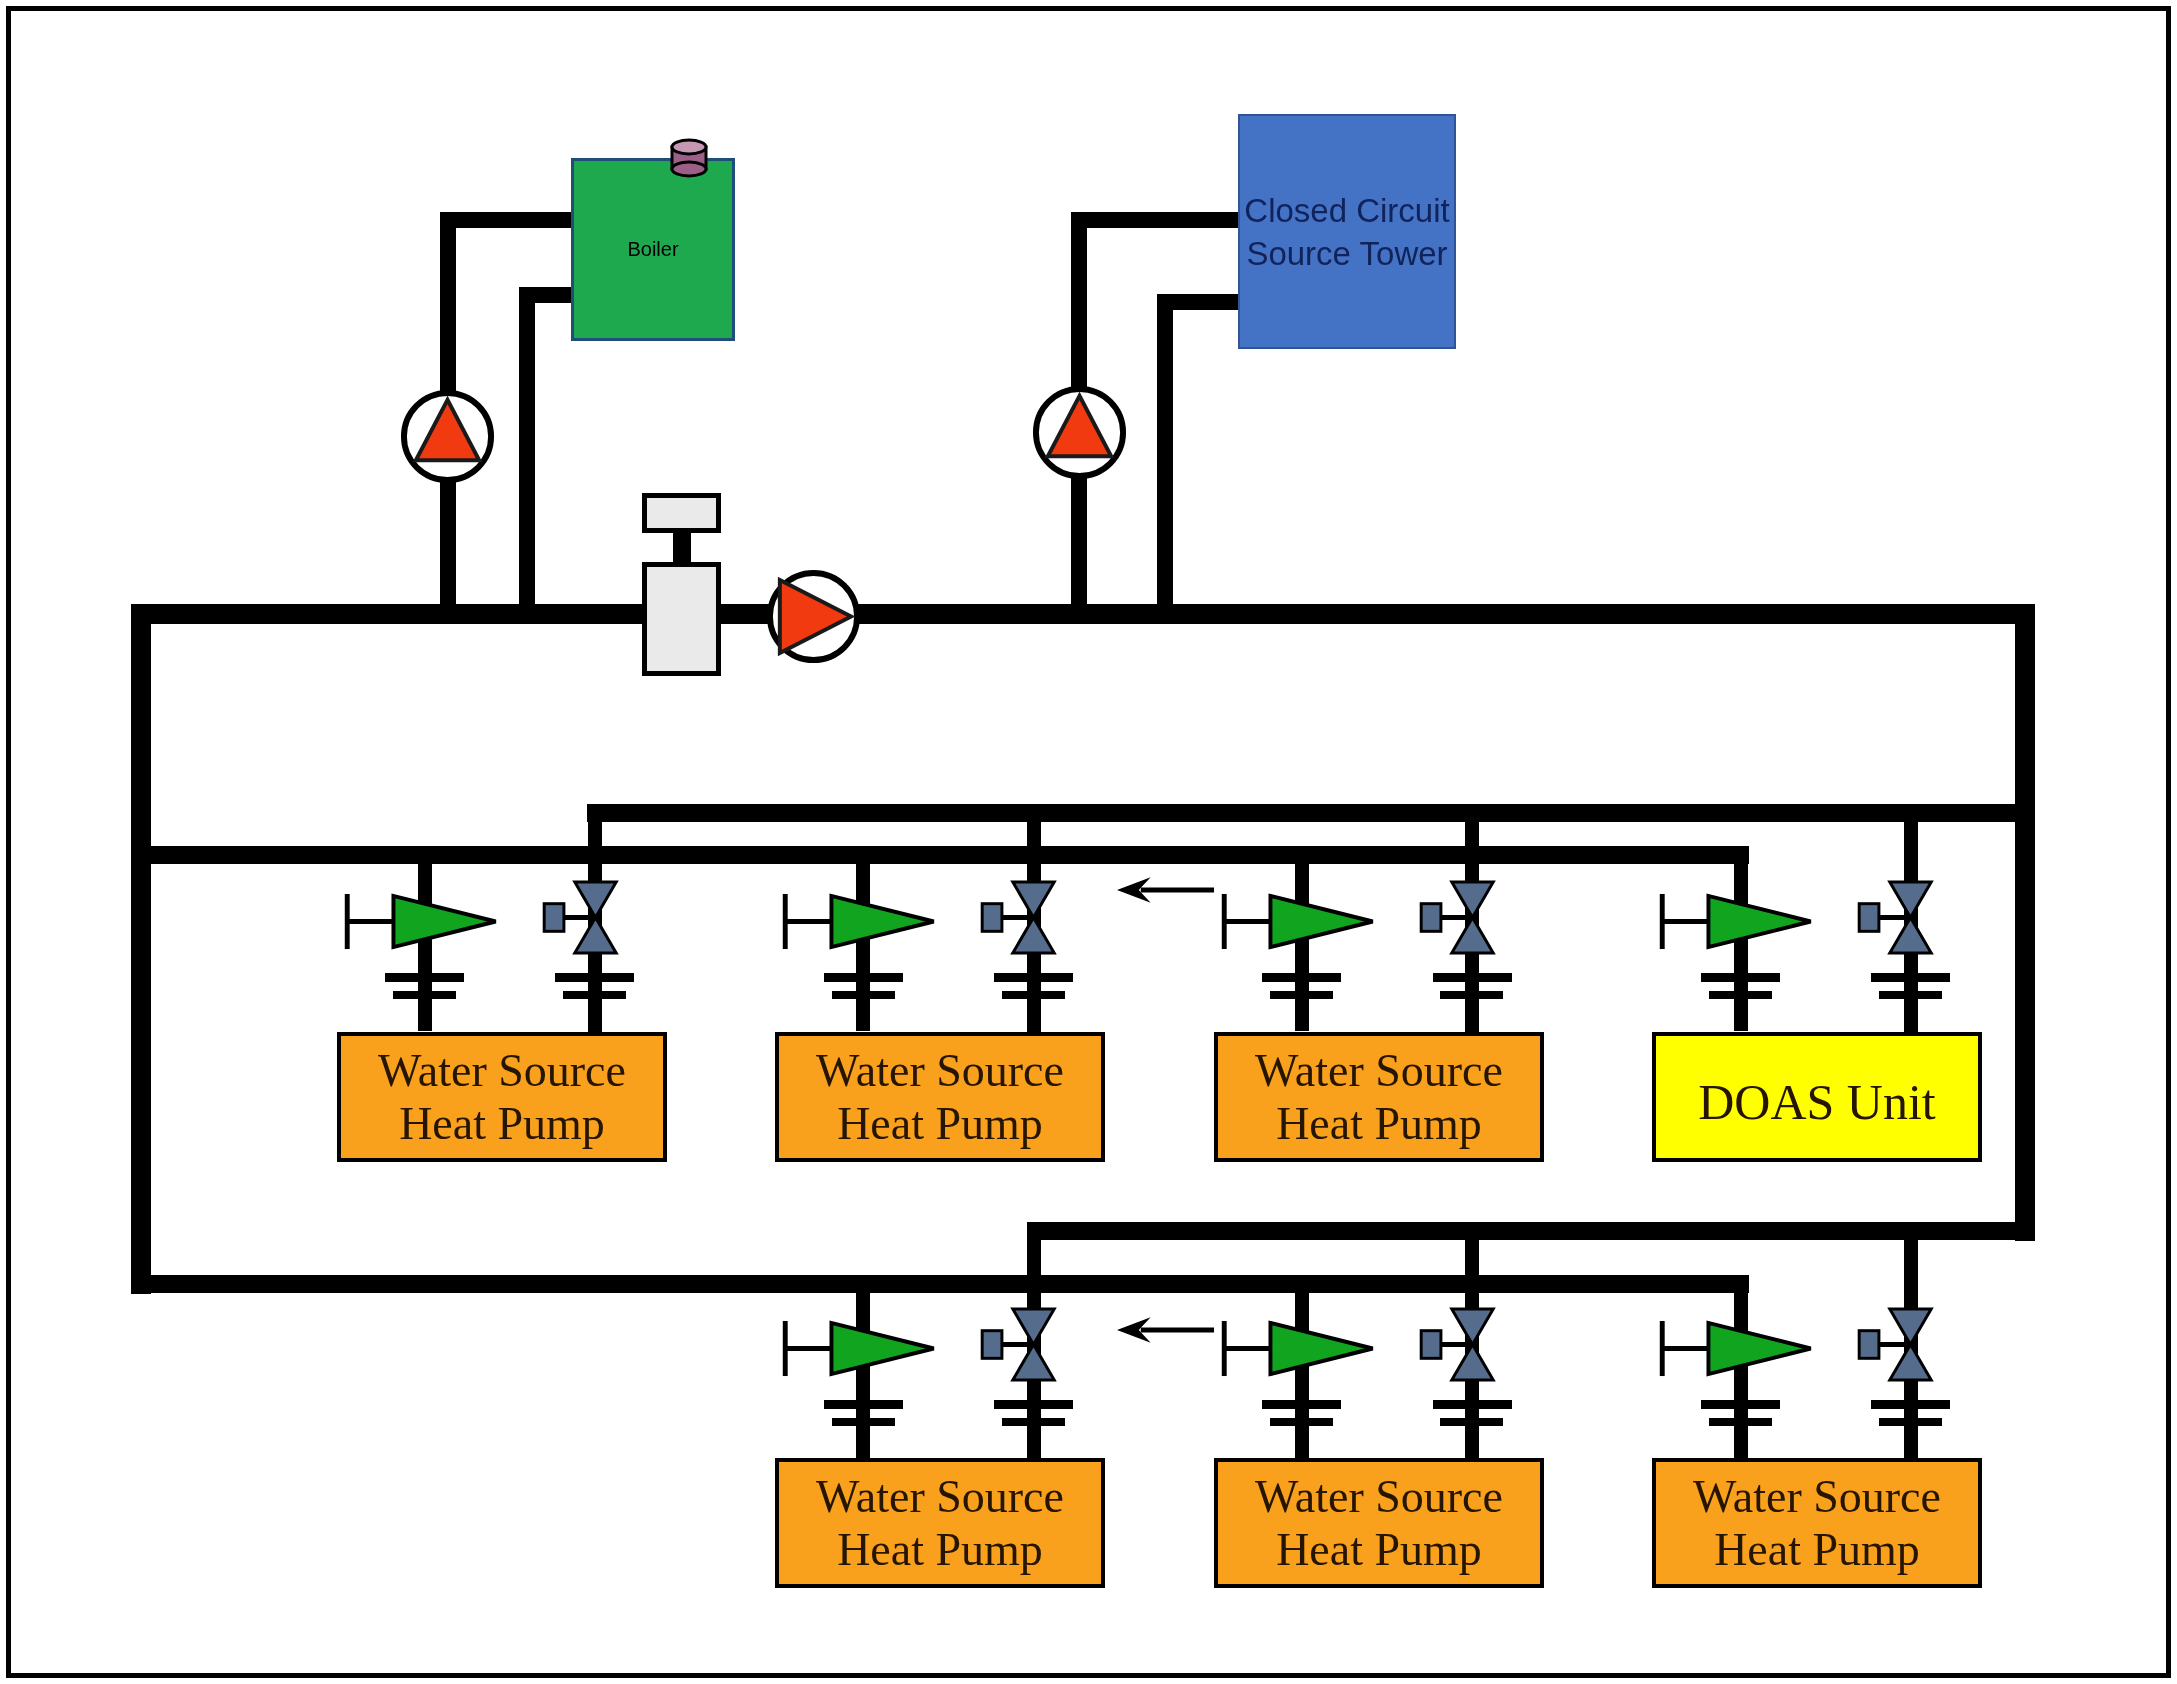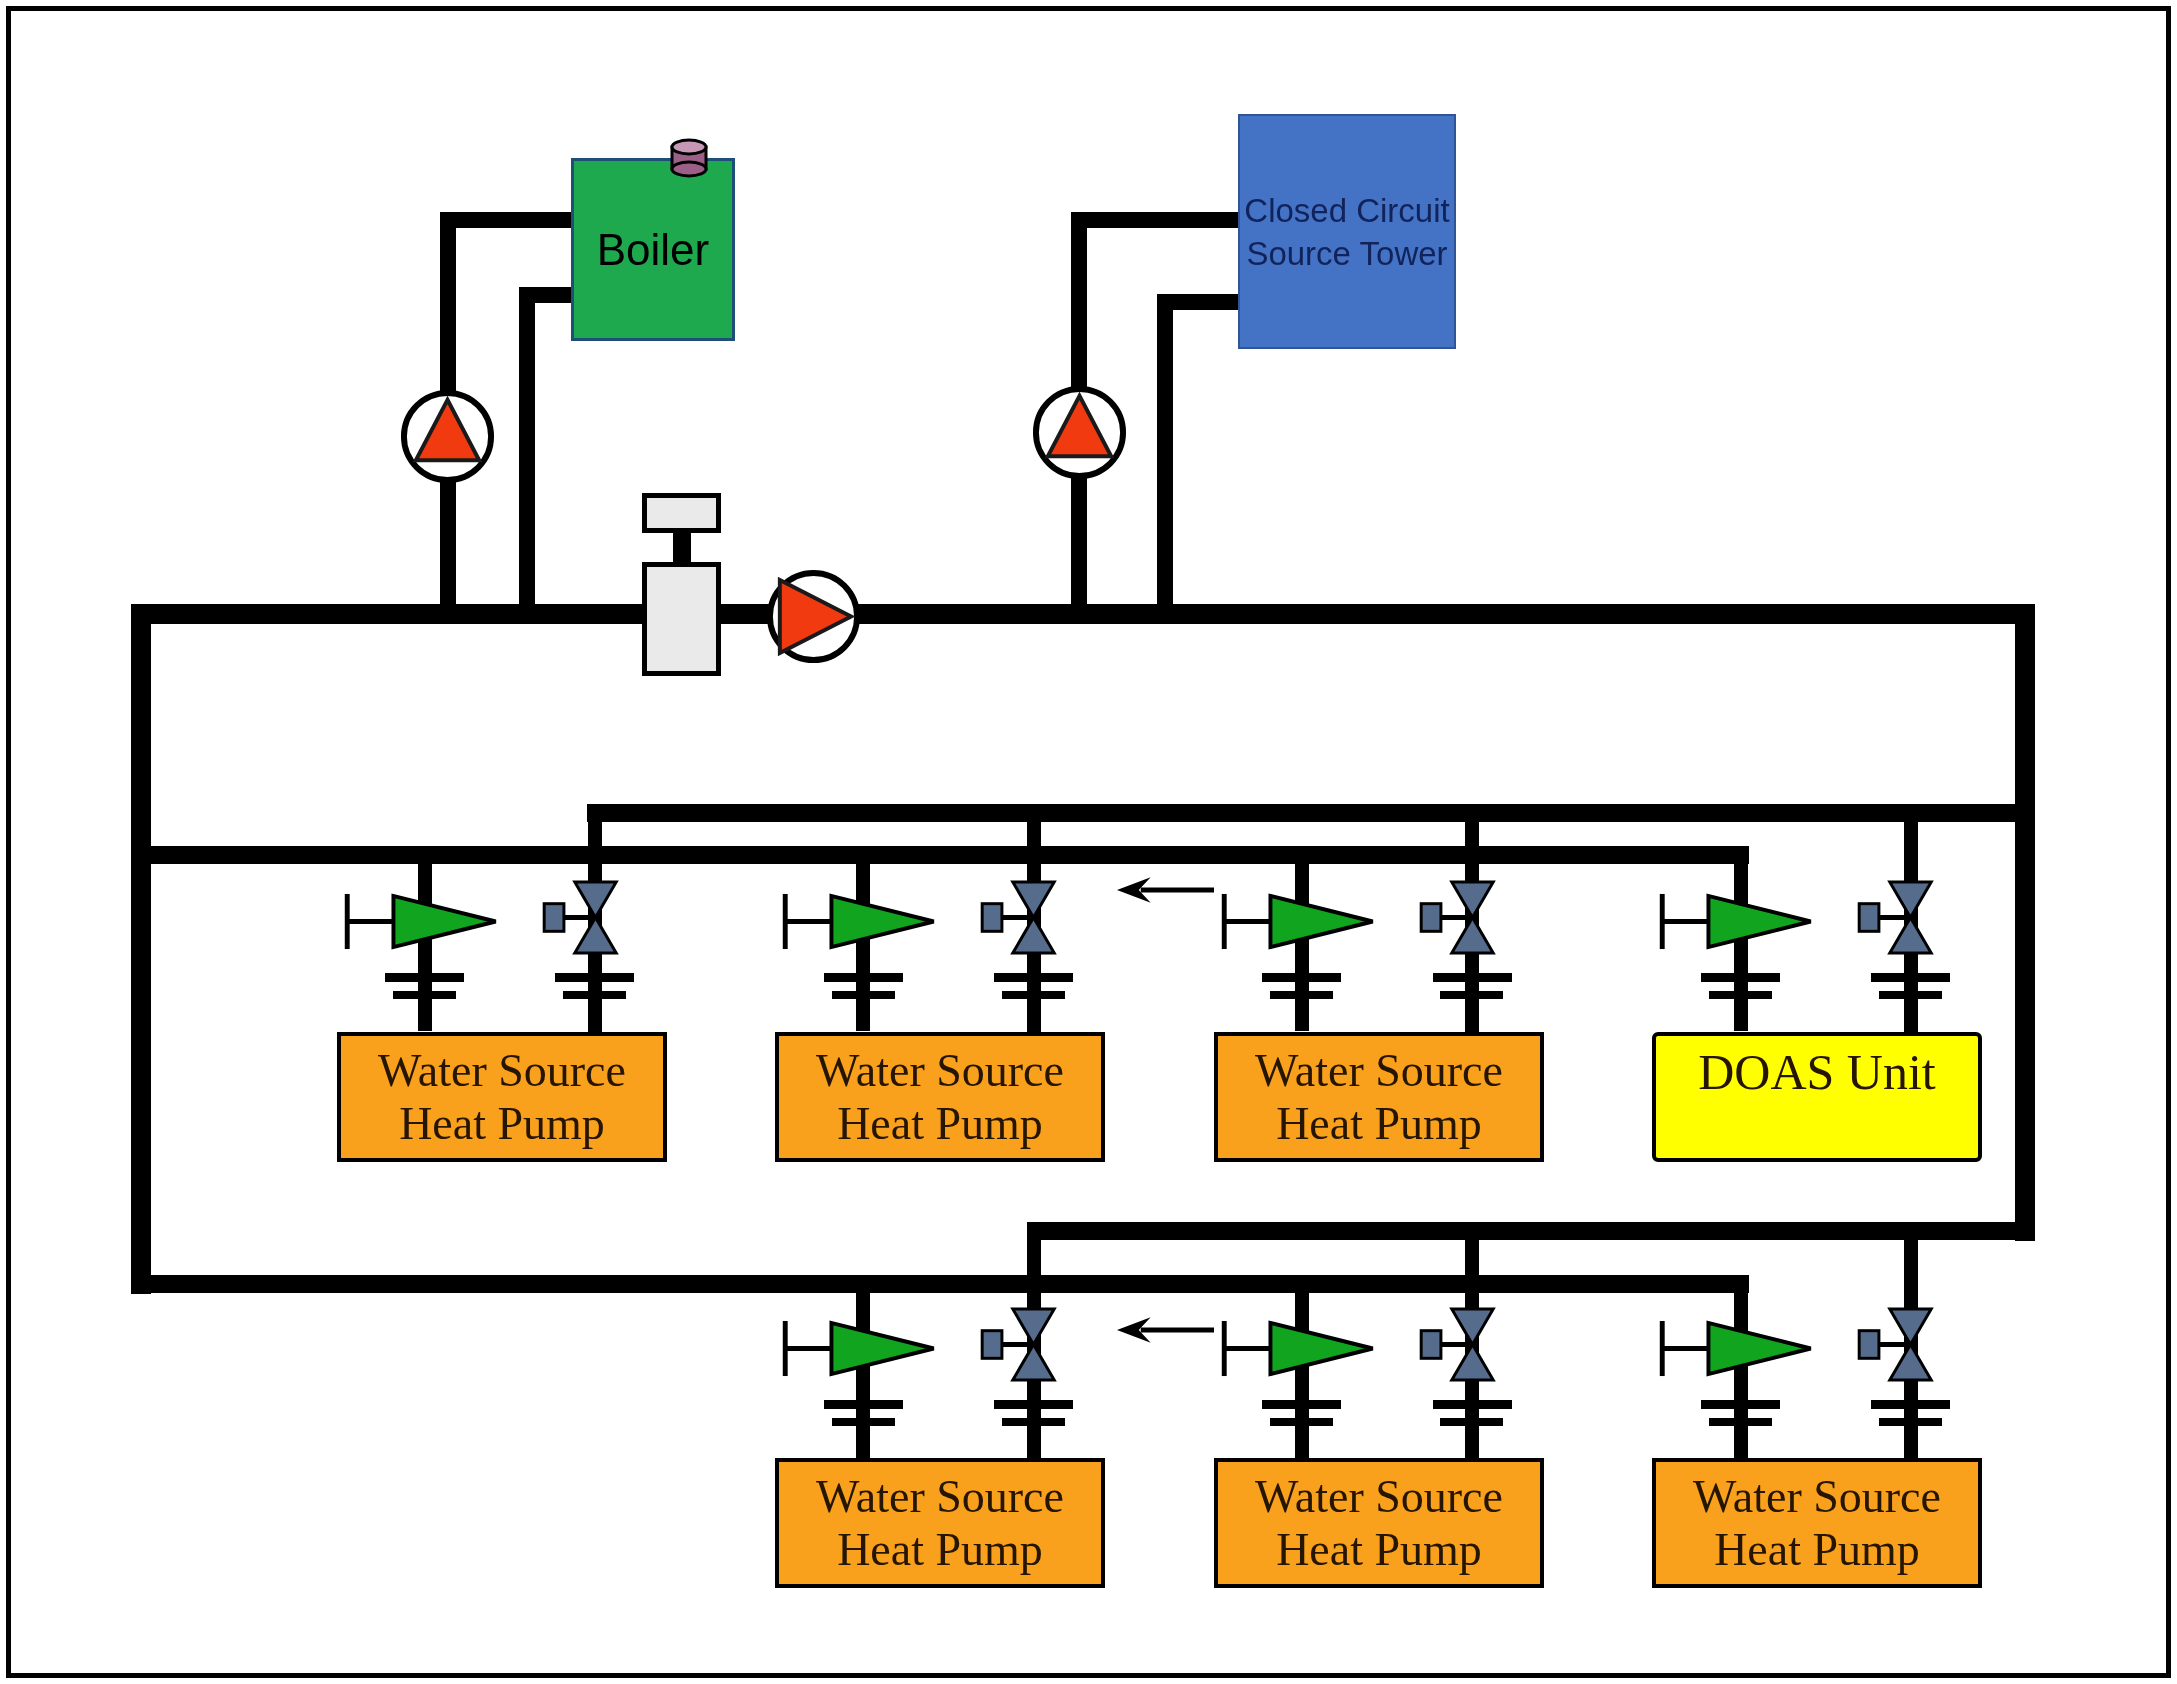--- a/index.html
+++ b/index.html
@@ -8,23 +8,23 @@
   html,body{margin:0;padding:0;background:#ffffff;}
   #canvas{position:relative;width:2177px;height:1684px;background:#ffffff;overflow:hidden;
           font-family:"Liberation Sans", sans-serif;}
   .frame{position:absolute;left:6px;top:6px;width:2155px;height:1662px;border:5px solid var(--c-pipe);}
   .pipe{position:absolute;background:var(--c-pipe);}
   .box{position:absolute;box-sizing:border-box;text-align:center;}
   .unitbox{border:4px solid var(--c-unit_border);color:var(--c-unit_text);
            font-family:"Liberation Serif", serif;font-size:46px;line-height:53px;
            display:flex;flex-direction:column;justify-content:center;}
   .wshp{background:var(--c-wshp_fill);}
-  .doas{background:var(--c-doas_fill);justify-content:flex-start;padding-top:10px;font-size:50px;border-radius:6px;}
+  .doas{background:var(--c-doas_fill);justify-content:center;padding-top:10px;font-size:50px;}
   .boiler{background:var(--c-boiler_fill);border:3px solid var(--c-boiler_border);
-          display:flex;align-items:center;justify-content:center;font-size:44px;color:#000;}
+          display:flex;align-items:center;justify-content:center;font-size:20px;color:#000;}
   .tower{background:var(--c-tower_fill);border:2px solid var(--c-tower_border);
          display:flex;flex-direction:column;align-items:center;justify-content:center;
          font-size:33px;line-height:43px;color:var(--c-tower_text);}
   .graypart{position:absolute;background:var(--c-component_gray);border:5px solid var(--c-pipe);box-sizing:border-box;}
   .svgabs{position:absolute;}
   .uline{position:absolute;background:var(--c-pipe);}
 </style>
 </head>
 <body>
 

